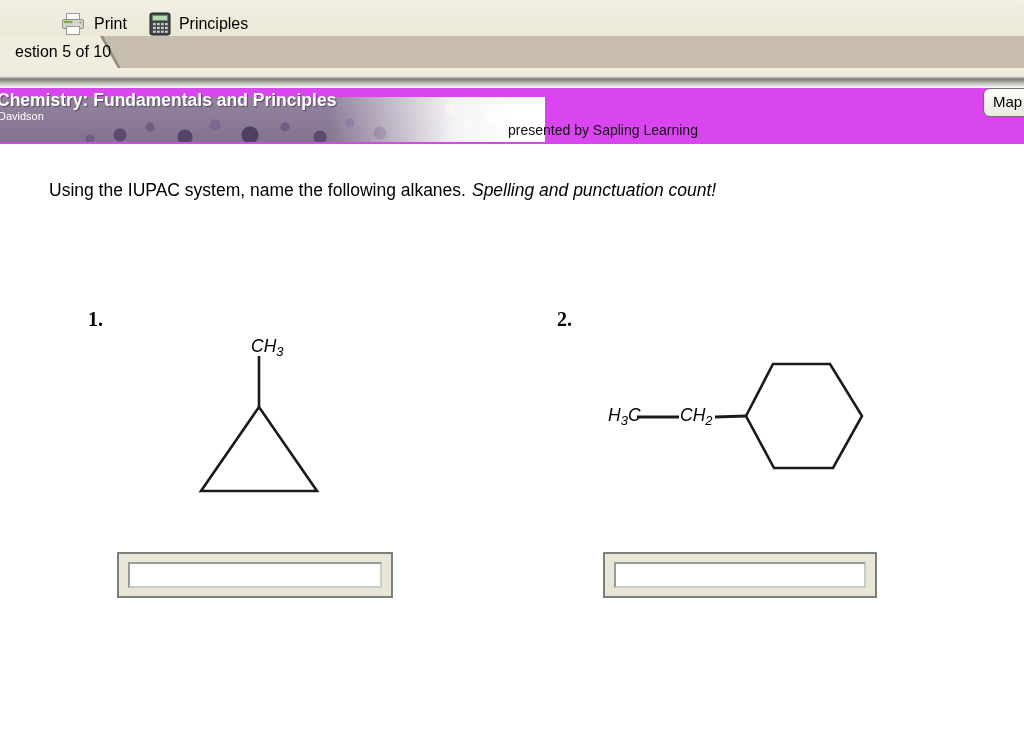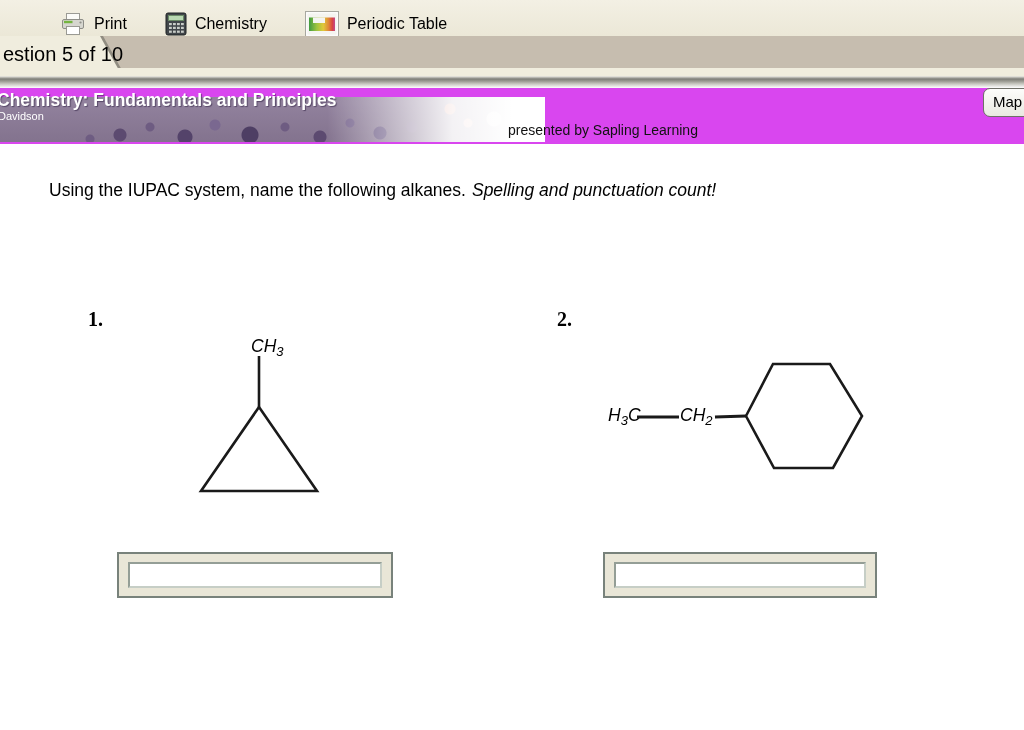--- a/index.html
+++ b/index.html
@@ -5,37 +5,37 @@
   html,body{margin:0;padding:0;}
   body{
     width:1024px;height:730px;position:relative;overflow:hidden;
     background:#ffffff;font-family:"Liberation Sans",sans-serif;color:#000;
   }
   
   .toolbar{
     position:absolute;top:0;left:0;width:1024px;height:49px;
     background:linear-gradient(#f3f0e4,#e9e5d3);
     border-bottom:2px solid #a5a198;
-    display:flex;align-items:center;gap:38px;
+    display:flex;align-items:center;gap:22px;
     padding-left:60px;box-sizing:border-box;
   }
   .tool{display:flex;align-items:center;gap:8px;font-size:16px;cursor:pointer;}
   .tool svg{display:block;}
   
   .tabrow{position:absolute;top:36px;left:0;width:1024px;height:40px;background:#c6bdaf;}
   .tabrow .bottom-strip{position:absolute;bottom:0;left:0;width:100%;height:8px;background:#f0edde;}
   .tab{
     position:absolute;top:0;left:0;width:122px;height:32px;background:#f0edde;
     clip-path:polygon(0 0,101px 0,119px 32px,0 32px);
   }
   .tab-edge{
     position:absolute;top:0;left:100px;width:3px;height:32px;background:#908c81;
     transform:skewX(29deg);transform-origin:top left;
   }
-  .tab-label{position:absolute;left:3px;top:7px;font-size:20px;}
+  .tab-label{position:absolute;left:15px;top:7px;font-size:16px;}
   
   .band{
     position:absolute;top:76px;left:0;width:1024px;height:12px;
     background:linear-gradient(#f2f1ea 0px,#7d7d78 3px,#98988f 5px,#c9c9c2 8px,#ffffff 12px);
   }
   
   .banner-zone{position:absolute;top:88px;left:0;width:1024px;height:56px;background:#d946ef;}
   .banner{
     position:absolute;top:9px;left:0;width:545px;height:45px;
     background-image:
@@ -131,42 +131,21 @@
             <rect x="8" y="14.8" width="2.8" height="2.2"></rect>
             <rect x="12" y="14.8" width="2.8" height="2.2"></rect>
             <rect x="16" y="14.8" width="2.8" height="2.2"></rect>
           <rect x="4" y="18.6" width="2.8" height="2.2"></rect>
             <rect x="8" y="18.6" width="2.8" height="2.2"></rect>
             <rect x="12" y="18.6" width="2.8" height="2.2"></rect>
             <rect x="16" y="18.6" width="2.8" height="2.2"></rect>
         </g>
       </svg>
     </span>
-    <span>Chemistry</span>
-  </div>
-  <div class="tool">
-    <span>
-      <svg width="34" height="26" viewBox="0 0 34 26">
-        <defs>
-          <linearGradient id="pt" x1="0" y1="0" x2="1" y2="0">
-            <stop offset="0" stop-color="#3f9a3f"></stop>
-              <stop offset="0.3" stop-color="#9ec43f"></stop>
-            <stop offset="0.55" stop-color="#e0c83a"></stop>
-              <stop offset="0.75" stop-color="#e08838"></stop>
-            <stop offset="0.9" stop-color="#d84444"></stop>
-              <stop offset="1" stop-color="#c2488e"></stop>
-          </linearGradient>
-        </defs>
-        <rect x="0.5" y="0.5" width="33" height="25" fill="#f4f4f0" stroke="#a8a8a0"></rect>
-        <rect x="1.8" y="1.8" width="30.4" height="22.4" fill="none" stroke="#ffffff"></rect>
-        <rect x="4" y="6.5" width="26" height="13.5" fill="url(#pt)"></rect>
-        <rect x="8" y="6.5" width="12" height="5.5" fill="#f4f4f0"></rect>
-      </svg>
-    </span>
-    <span>Periodic Table</span>
+    <span>Principles</span>
   </div>
 </div>
 
 <div class="tabrow">
   <div class="bottom-strip"></div>
   <div class="tab"></div>
   <div class="tab-edge"></div>
   <div class="tab-label">estion 5 of 10</div>
 </div>
 

